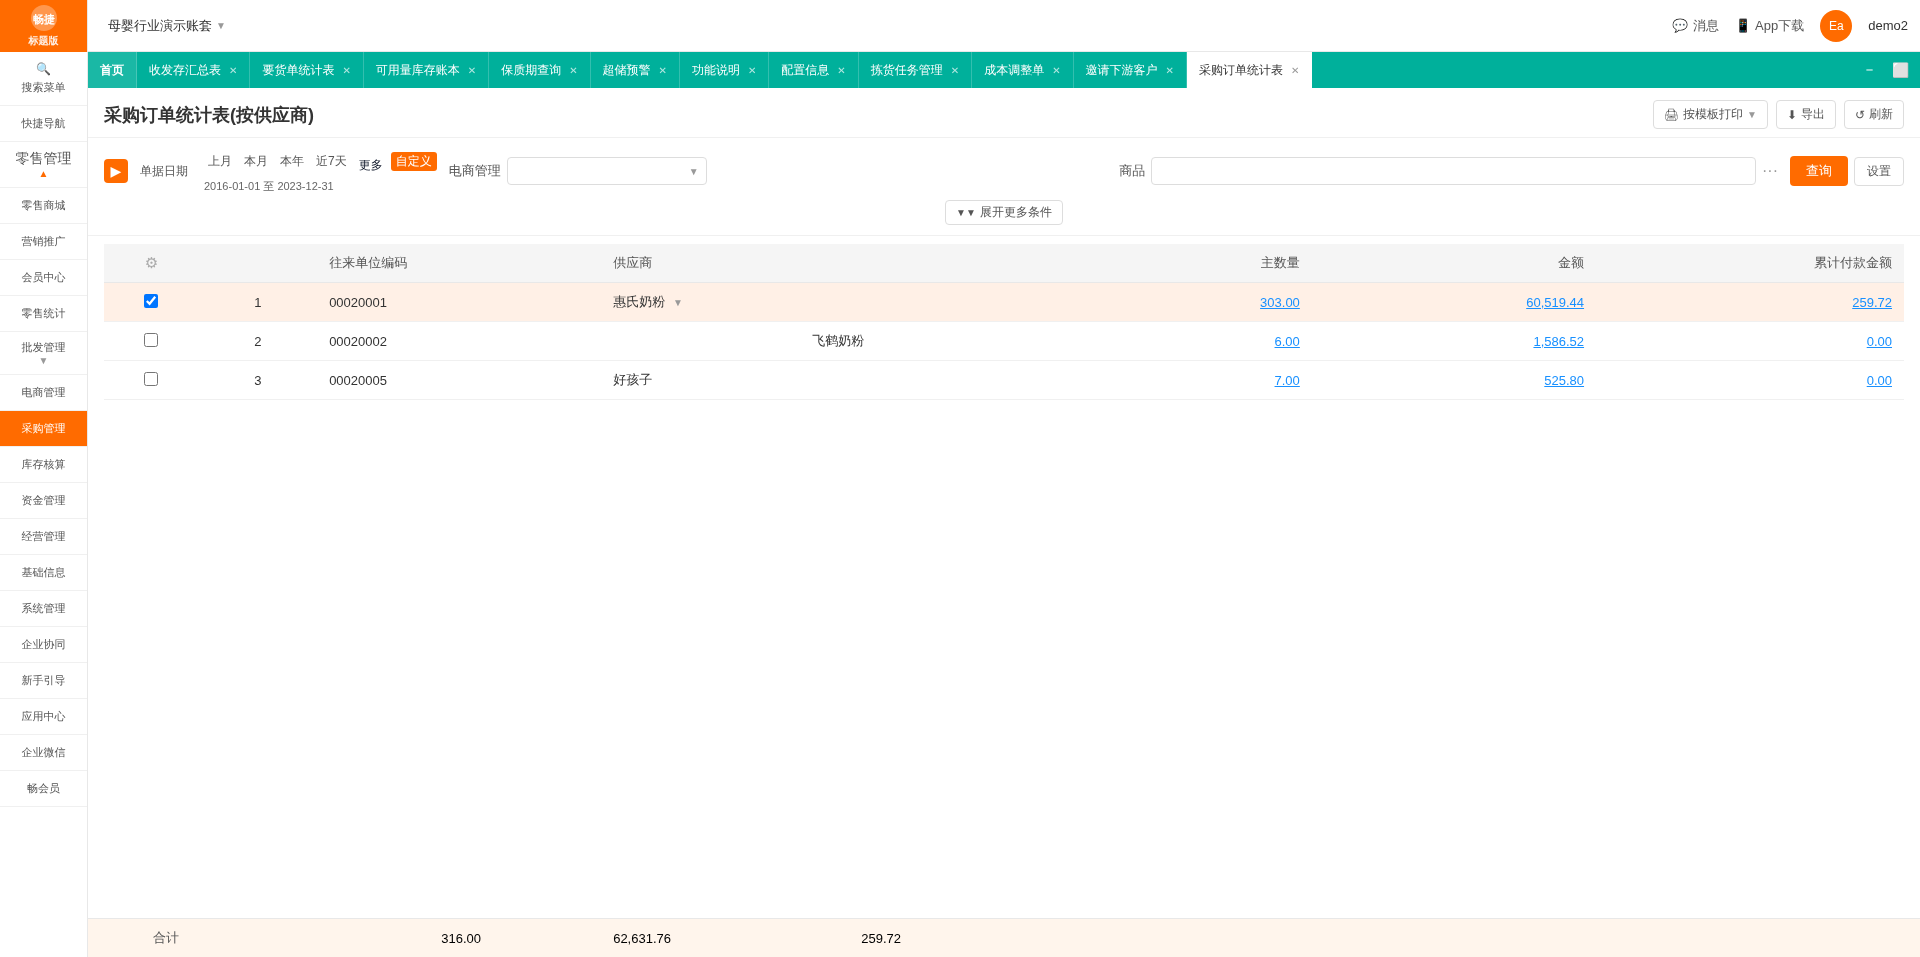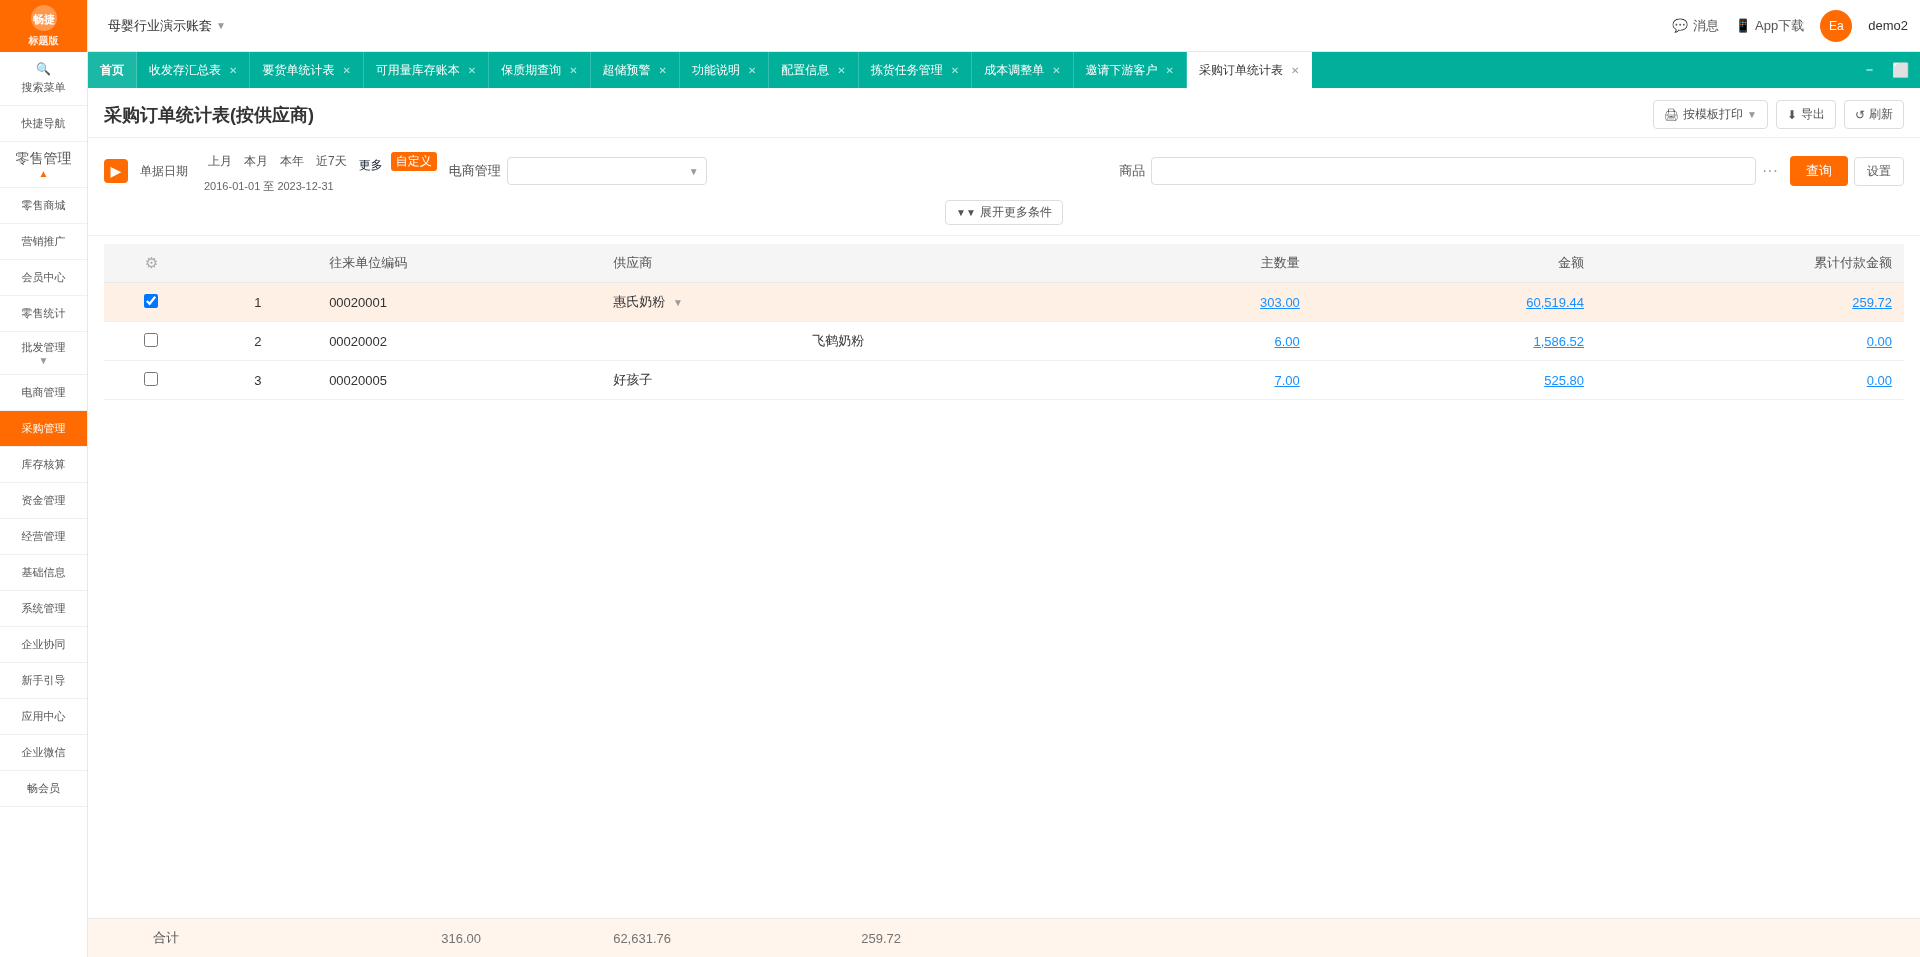--- a/index.html
+++ b/index.html
@@ -430,21 +430,21 @@
     .footer-label {
       margin-left: 48px;
       color: #555;
       width: 120px;
     }
     .footer-values {
       display: flex;
       gap: 0;
     }
     .footer-value {
-      color: #737373;
+      color: #000000;
       width: 120px;
       text-align: right;
       padding-right: 12px;
     }
 
     .settings-gear { cursor: pointer; color: #aaa; font-size: 15px; }
 
     .checkbox-input {
       width: 14px;
       height: 14px;

